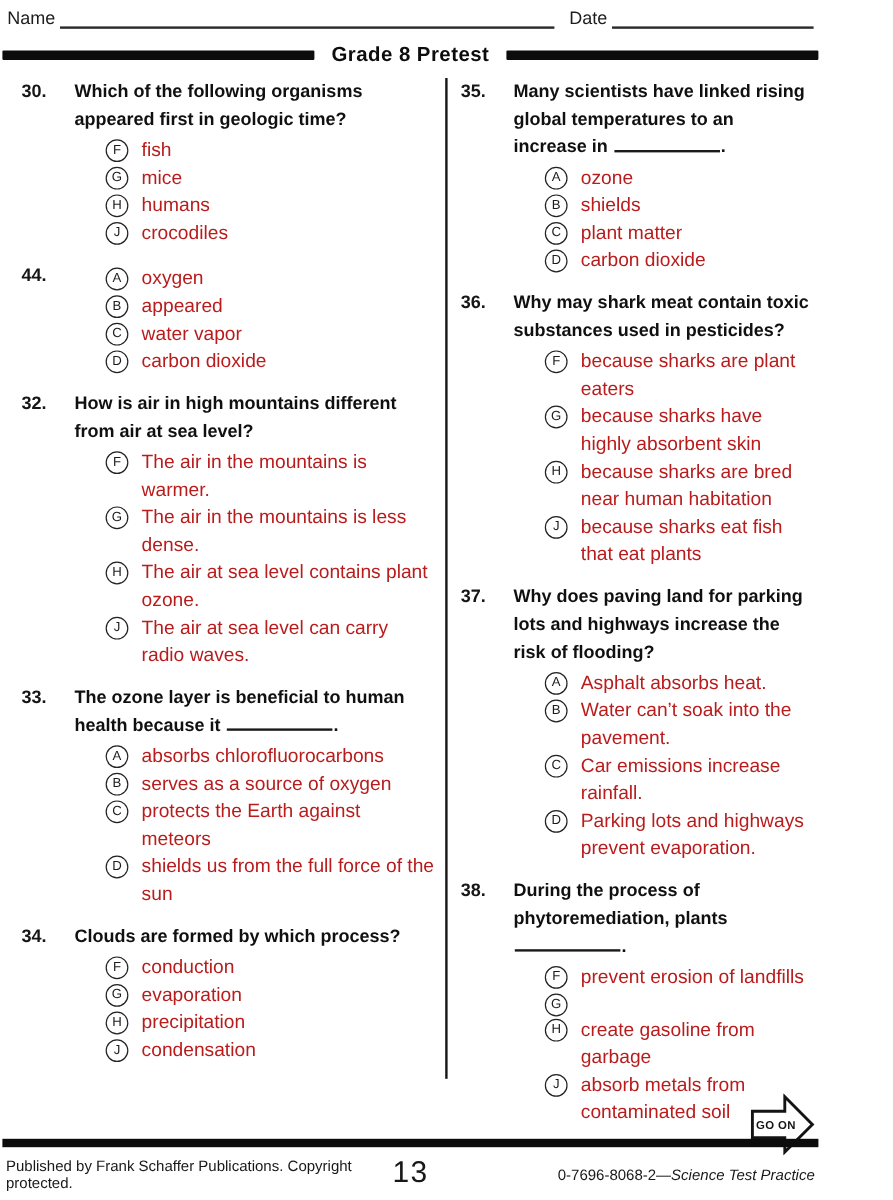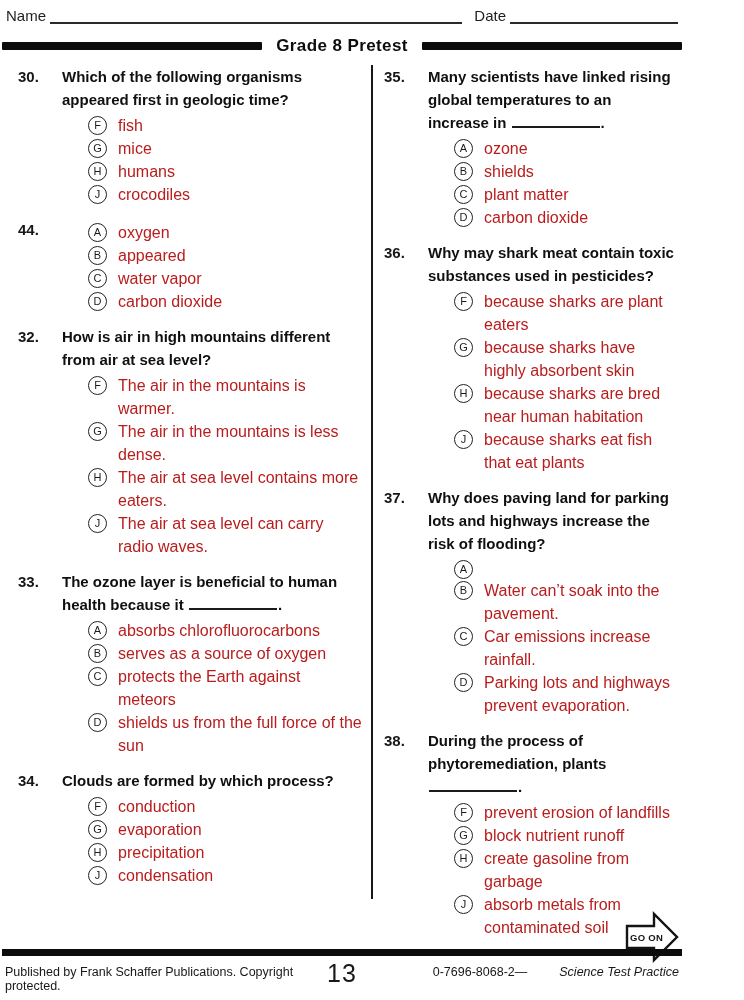--- a/index.html
+++ b/index.html
@@ -40,25 +40,25 @@
     background:#fff;
   }
   .otext{font-size:16px;line-height:23px;color:#b91c1c;}
 
   
   .goon{position:absolute;right:3px;bottom:37px;width:58px;height:52px;}
 
   
   .footer{position:absolute;left:0;right:0;bottom:7px;}
   .footer-rule{height:7px;background:#0c0c0c;margin:0 2px;}
-  .footer-row{display:flex;align-items:flex-start;padding:5px 5px 0 5px;}
+  .footer-row{display:flex;align-items:center;padding:5px 5px 0 5px;}
   .footer-left{flex:1;font-size:12.5px;color:#181818;padding-top:4px;}
   .footer-page{font-size:25px;font-weight:normal;color:#181818;line-height:1;letter-spacing:1px;}
   .footer-right{flex:1;text-align:right;font-size:12.5px;color:#181818;padding-top:4px;white-space:nowrap;}
-  .footer-right .book{font-style:italic;margin-left:32px;}
+  .footer-right .book{font-style:italic;}
 </style>
 </head>
 <body>
 
 <div class="page">
 
   <div class="name-row">
     <span>Name</span>
     <span class="writein-line name-line"></span>
     <span>Date</span>
@@ -128,21 +128,21 @@
               <div class="option">
                 <span class="bubble">F</span>
                 <span class="otext">The air in the mountains is warmer.</span>
               </div>
               <div class="option">
                 <span class="bubble">G</span>
                 <span class="otext">The air in the mountains is less dense.</span>
               </div>
               <div class="option">
                 <span class="bubble">H</span>
-                <span class="otext">The air at sea level contains more eaters.</span>
+                <span class="otext">The air at sea level contains plant ozone.</span>
               </div>
               <div class="option">
                 <span class="bubble">J</span>
                 <span class="otext">The air at sea level can carry radio waves.</span>
               </div>
             </div>
           </div>
         </div>
         <div class="question">
           <div class="qnum">33.</div>
@@ -243,20 +243,21 @@
             </div>
           </div>
         </div>
         <div class="question">
           <div class="qnum">37.</div>
           <div class="qbody">
             <div class="qtext">Why does paving land for parking lots and highways increase the risk of flooding?</div>
             <div class="options">
               <div class="option">
                 <span class="bubble">A</span>
+                <span class="otext">Asphalt absorbs heat.</span>
               </div>
               <div class="option">
                 <span class="bubble">B</span>
                 <span class="otext">Water can’t soak into the pavement.</span>
               </div>
               <div class="option">
                 <span class="bubble">C</span>
                 <span class="otext">Car emissions increase rainfall.</span>
               </div>
               <div class="option">
@@ -270,21 +271,20 @@
           <div class="qnum">38.</div>
           <div class="qbody">
             <div class="qtext">During the process of phytoremediation, plants <span class="blank"></span>.</div>
             <div class="options">
               <div class="option">
                 <span class="bubble">F</span>
                 <span class="otext">prevent erosion of landfills</span>
               </div>
               <div class="option">
                 <span class="bubble">G</span>
-                <span class="otext">block nutrient runoff</span>
               </div>
               <div class="option">
                 <span class="bubble">H</span>
                 <span class="otext">create gasoline from garbage</span>
               </div>
               <div class="option">
                 <span class="bubble">J</span>
                 <span class="otext">absorb metals from contaminated soil</span>
               </div>
             </div>

